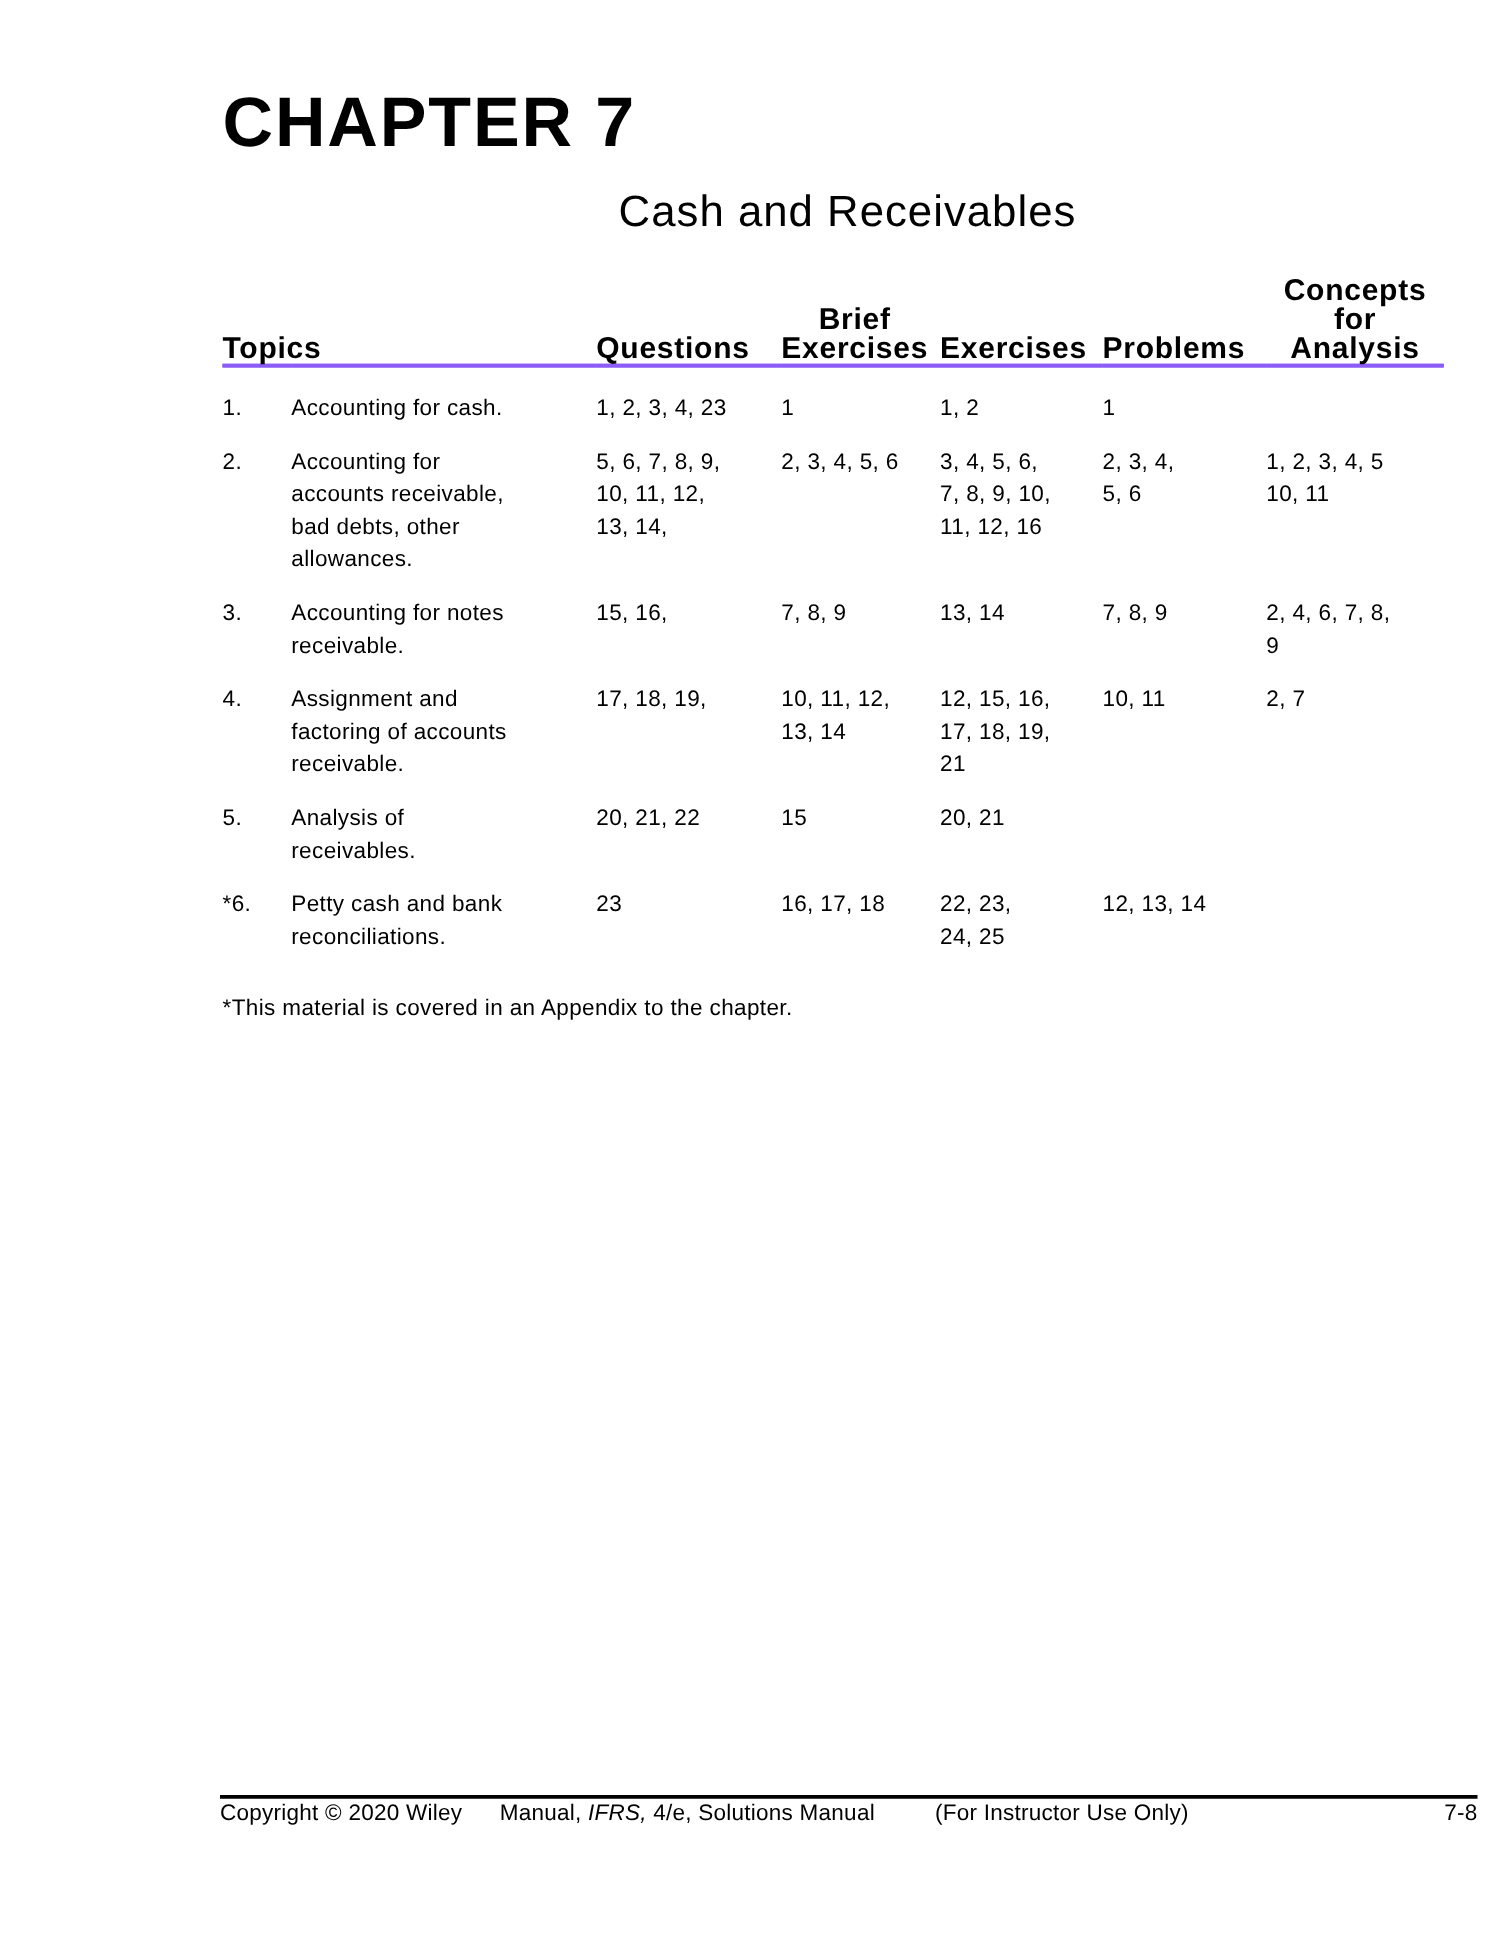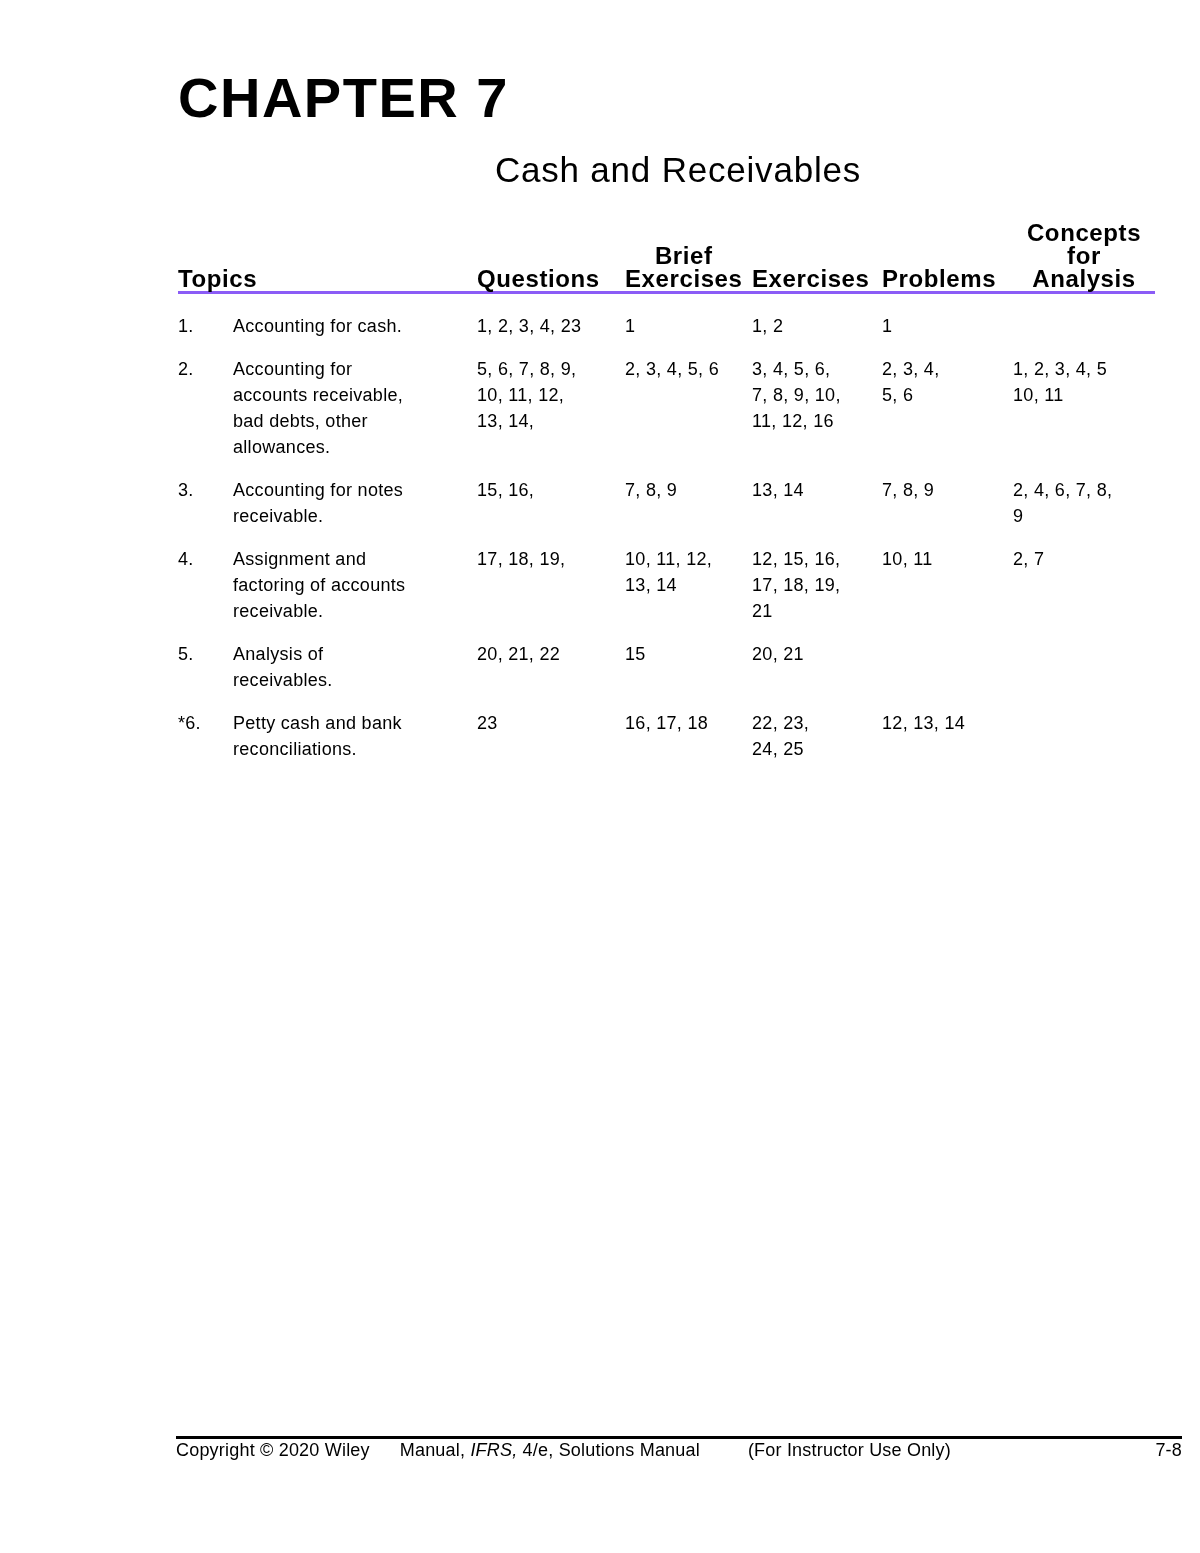--- a/index.html
+++ b/index.html
@@ -211,20 +211,21 @@
           <td>23</td>
           <td>16, 17, 18</td>
           <td>22, 23,
 24, 25</td>
           <td>12, 13, 14</td>
           <td></td>
         </tr>
       </tbody>
     </table>
 
+    <div class="footnote">*This material is covered in an Appendix to the chapter.</div>
 
   </div>
 
   <div class="footer">
     <span class="copyright">Copyright © 2020 Wiley</span>
     <span class="book">
       <span>Manual,</span>
       <span class="italic">IFRS,</span>
       <span>4/e, Solutions Manual</span>
     </span>

